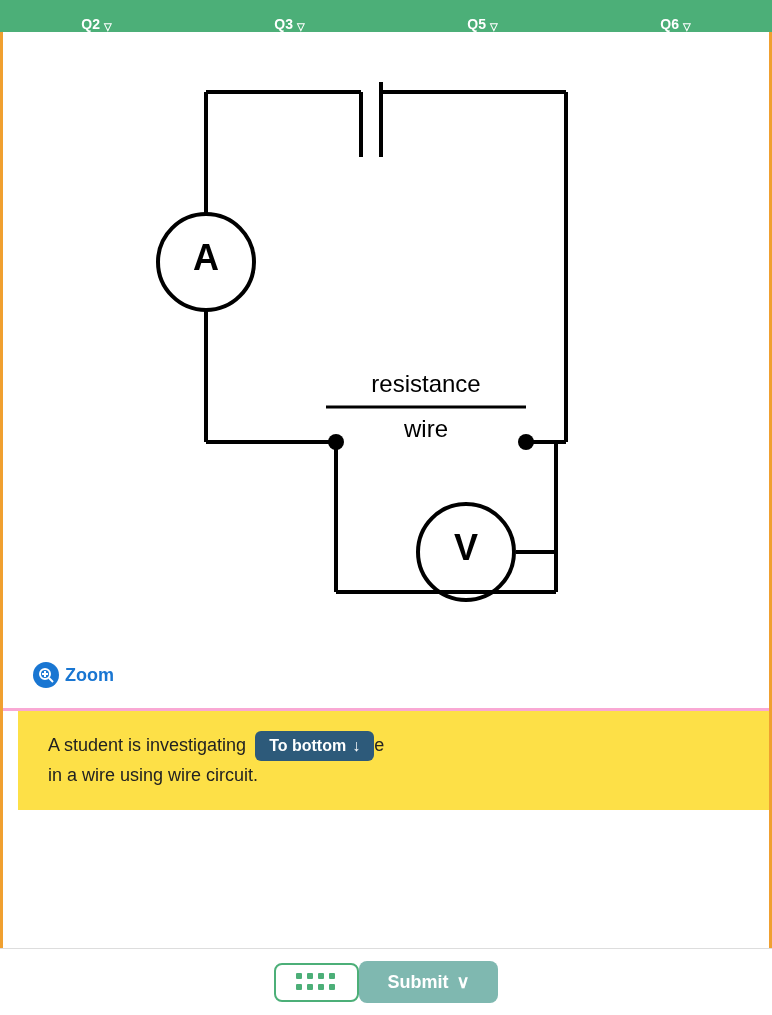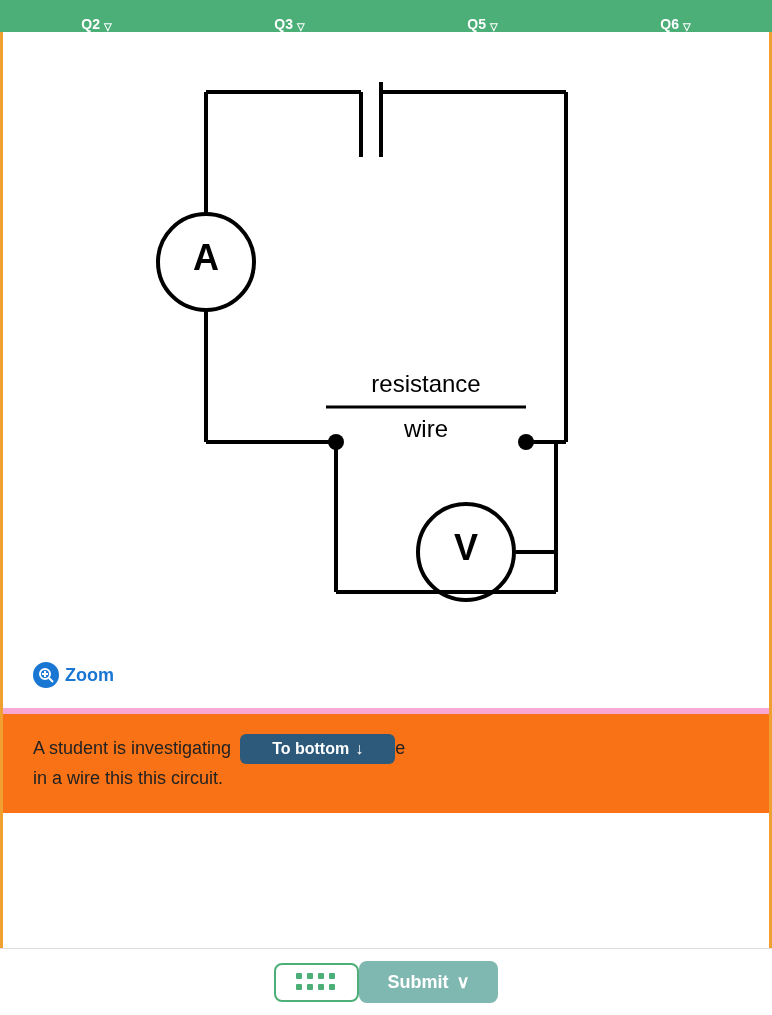--- a/index.html
+++ b/index.html
@@ -77,21 +77,21 @@
     }
 
     .circuit-svg {
       width: 560px;
       height: 560px;
     }
 
     
     .zoom-section {
       padding: 10px 30px 20px 30px;
-      border-bottom: 6px solid #f9a8d4;
+      border-bottom: 3px solid #f9a8d4;
     }
 
     .zoom-btn {
       display: inline-flex;
       align-items: center;
       gap: 6px;
       color: #1976d2;
       font-size: 18px;
       font-weight: bold;
       cursor: pointer;
@@ -110,38 +110,39 @@
       justify-content: center;
       color: white;
       font-size: 14px;
       font-weight: bold;
     }
 
     
     .question-section {
       padding: 20px 30px 20px 30px;
       position: relative;
-      background: #f97316;
+      background: #fde047;
+      margin-left: 15px;
     }
 
     .question-text {
       font-size: 18px;
       color: #222;
       line-height: 1.6;
     }
 
     .to-bottom-btn {
       display: inline-flex;
       align-items: center;
       gap: 6px;
       background: #2d5a7a;
       color: white;
       border: none;
       border-radius: 6px;
-      padding: 6px 32px;
+      padding: 6px 14px;
       font-size: 16px;
       font-weight: bold;
       cursor: pointer;
       vertical-align: middle;
       margin-left: 4px;
     }
 
     
     .bottom-bar {
       background: white;
@@ -281,21 +282,21 @@
         </svg>
       </span>
       <span>Zoom</span>
     </button>
   </div>
 
   <div class="question-section">
     <p class="question-text">
       <span>A student is investigating </span><button class="to-bottom-btn"><span>To bottom</span> ↓</button><span>e</span>
       <br>
-      <span>in a wire this this circuit.</span>
+      <span>in a wire using wire circuit.</span>
     </p>
   </div>
 
 </div>
 
 <div class="bottom-bar">
   <button class="grid-btn">
     <div class="grid-dots">
       <div class="grid-dot"></div>
       <div class="grid-dot"></div>

